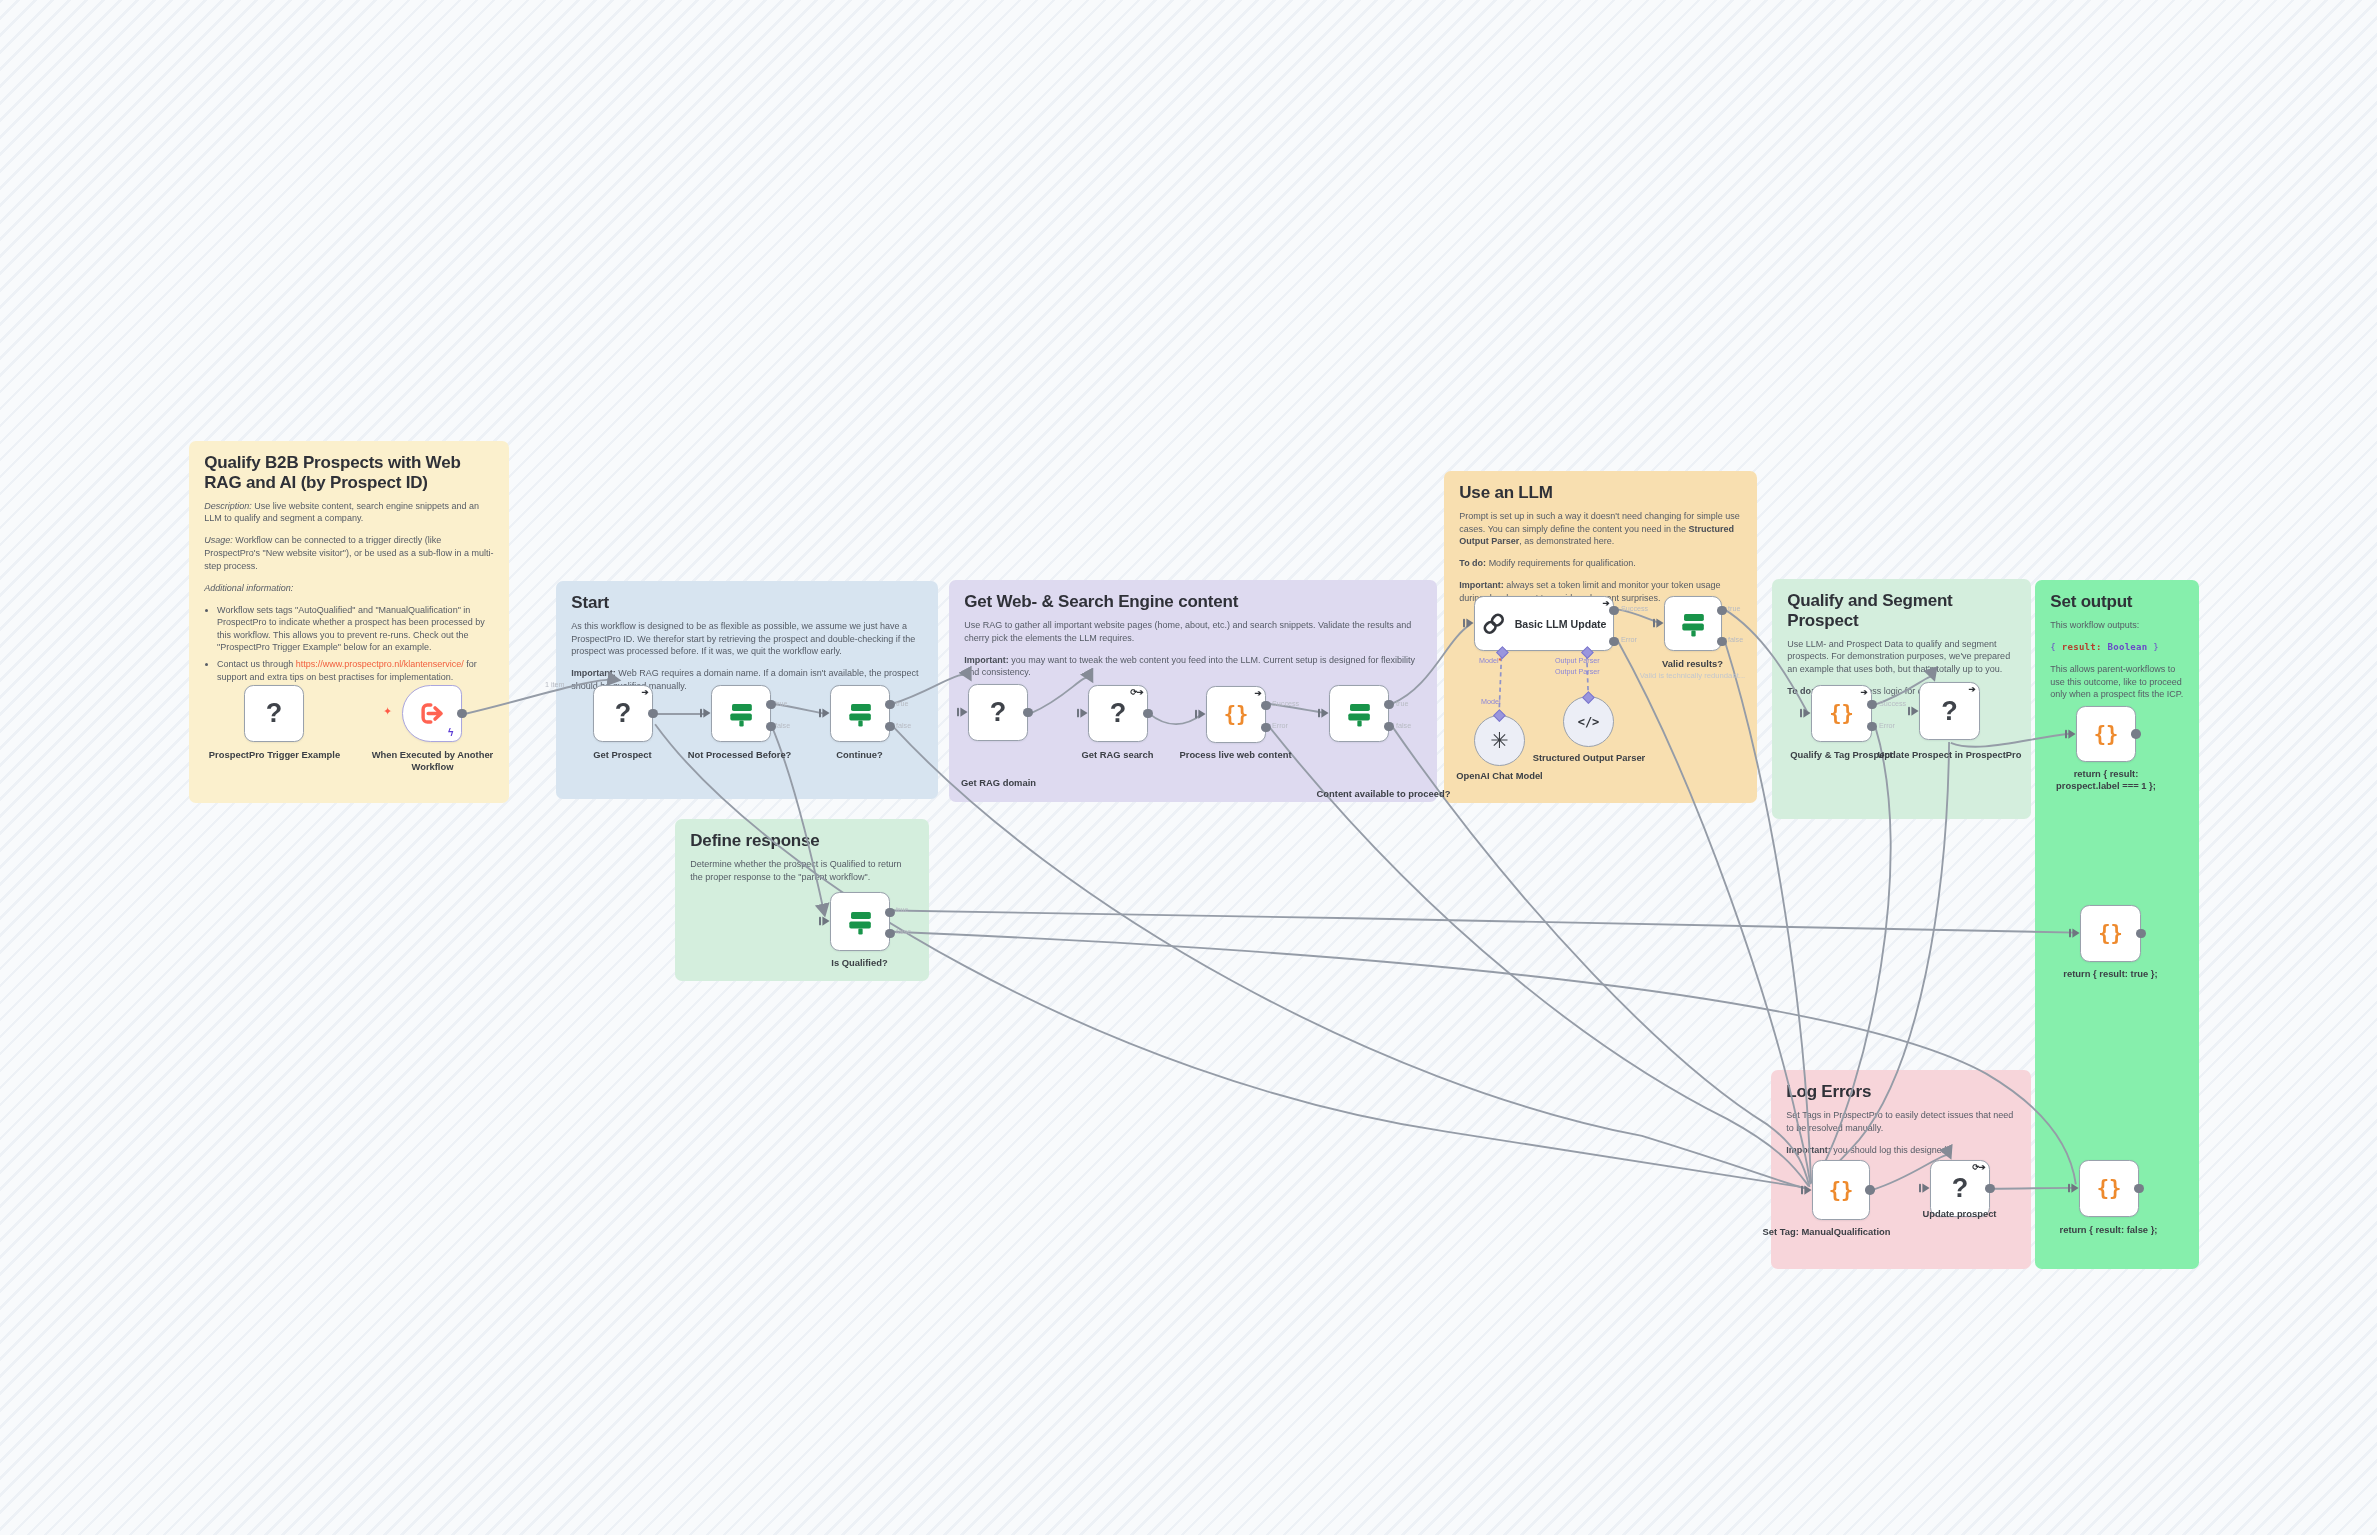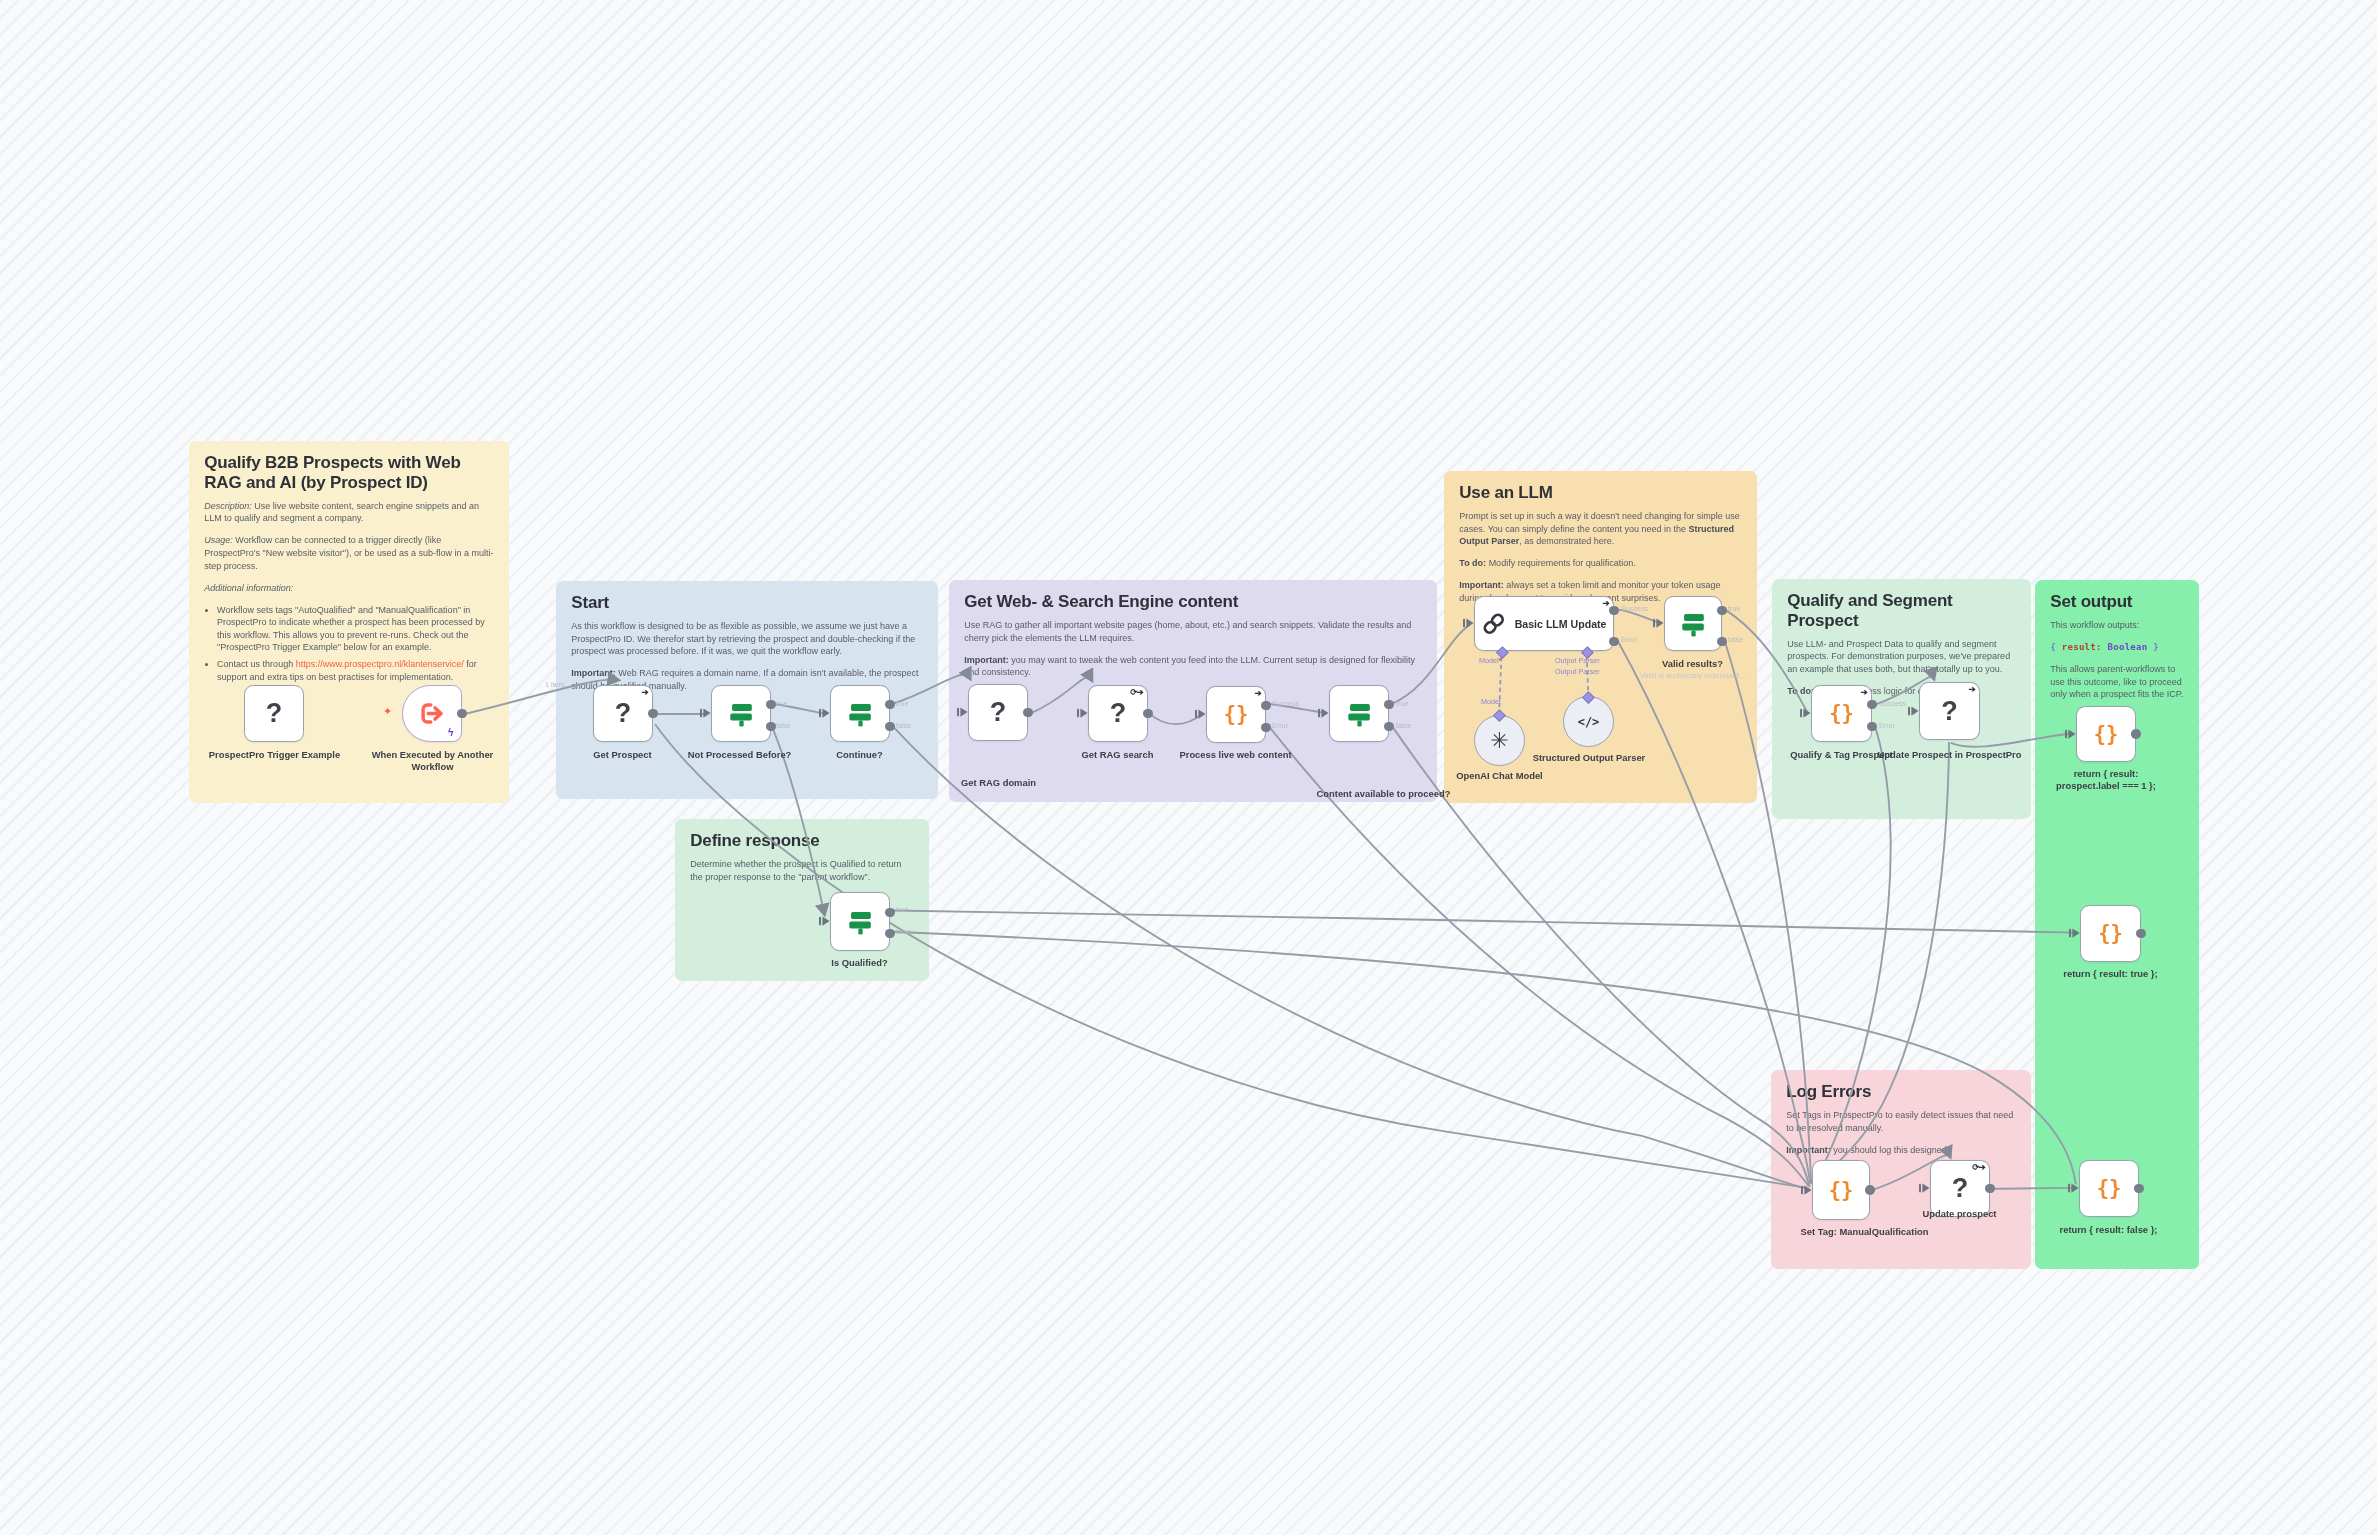--- a/index.html
+++ b/index.html
@@ -380,21 +380,21 @@
   <div class="node" style="left:1812px;top:1160px;height:60px;width:58px;">
     <span class="braces">{}</span>
     <span class="inport">
         <svg width="11" height="10.2" viewBox="0 0 13 12">
           <rect x="0" y="1" width="2.4" height="10" rx="1" fill="#6f7580"></rect>
           <path d="M4,.5 L12.5,6 L4,11.5 z" fill="#6f7580"></path>
         </svg>
       </span>
     <span class="outdot"></span>
   </div>
-  <div class="nlabel" style="left:1792px;top:1226px;text-align:center;">Set Tag: ManualQualification</div>
+  <div class="nlabel" style="left:1754px;top:1226px;text-align:center;">Set Tag: ManualQualification</div>
 
   <div class="node" style="left:1930px;top:1160px;">
     <span class="qmark">?</span>
     <span class="badge">⟳➔</span>
     <span class="inport">
         <svg width="11" height="10.2" viewBox="0 0 13 12">
           <rect x="0" y="1" width="2.4" height="10" rx="1" fill="#6f7580"></rect>
           <path d="M4,.5 L12.5,6 L4,11.5 z" fill="#6f7580"></path>
         </svg>
       </span>

